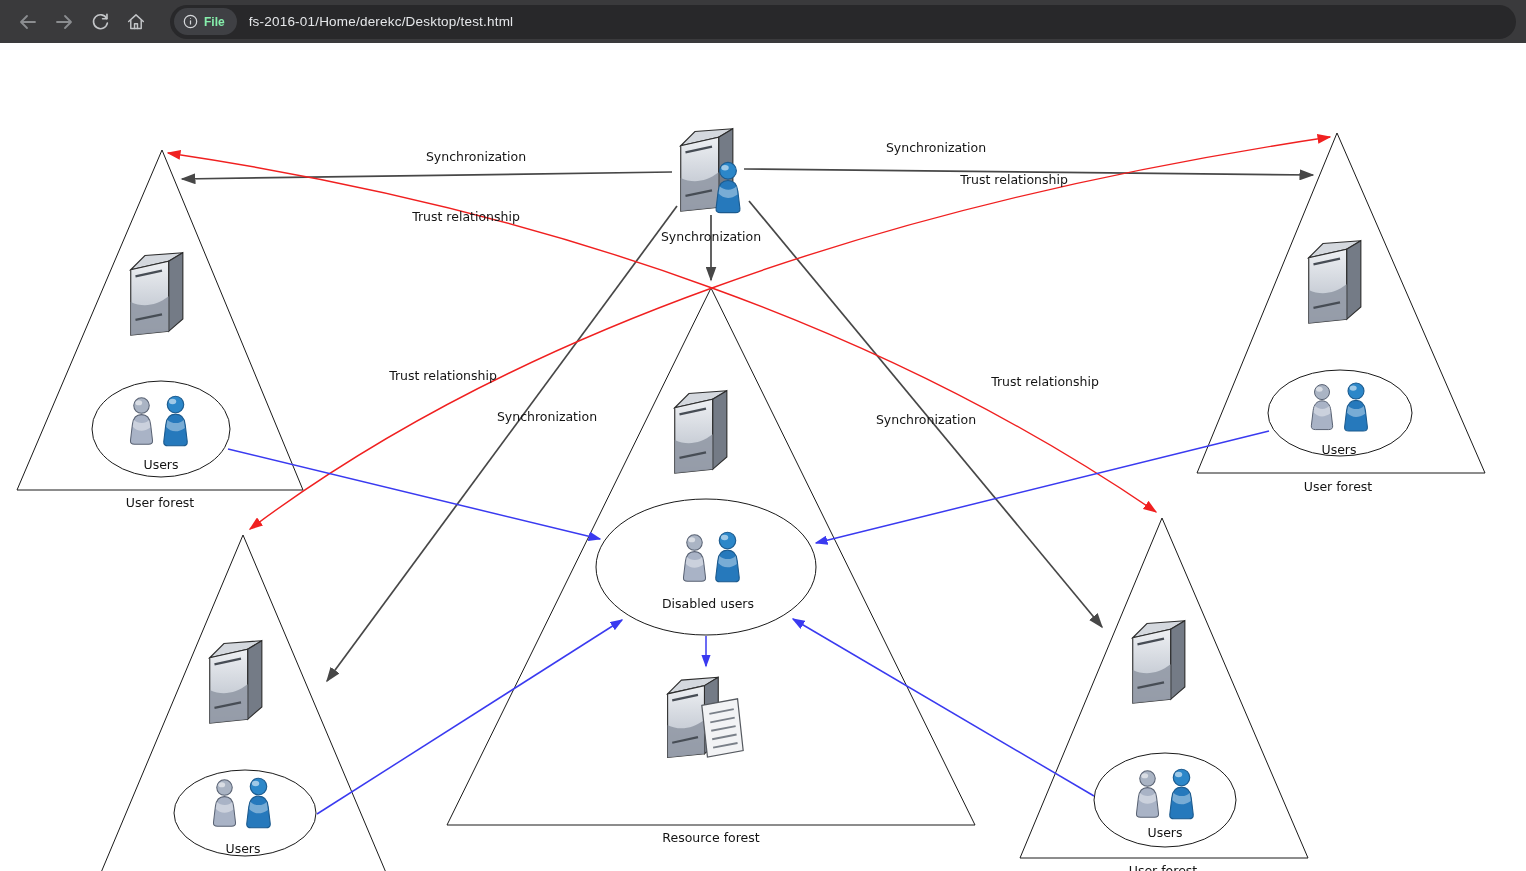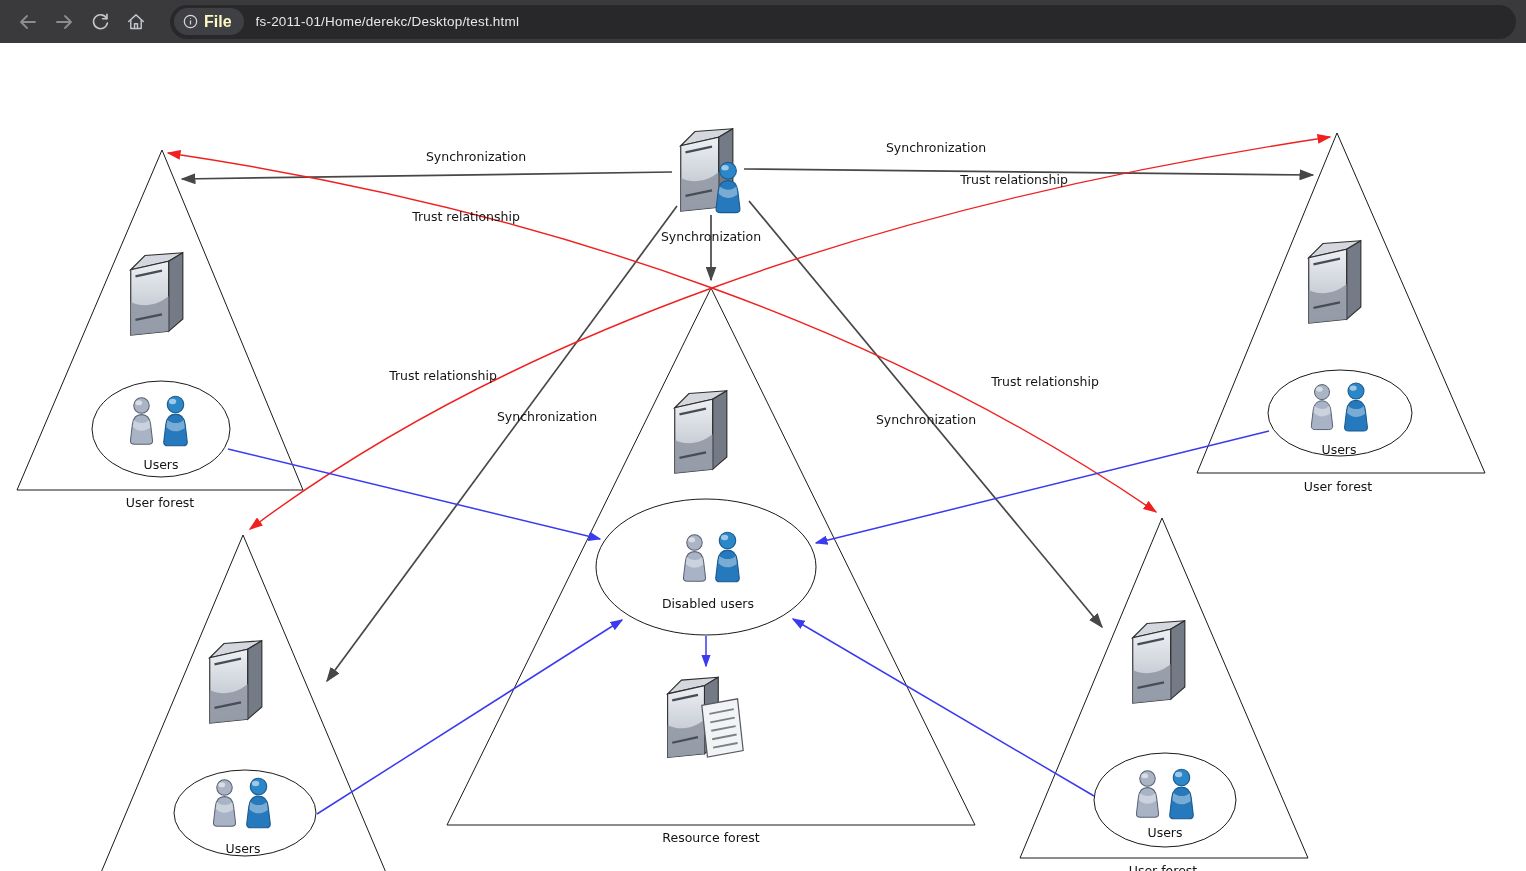--- a/index.html
+++ b/index.html
@@ -7,21 +7,21 @@
   
   .browser-bar{height:43px;background:#3a3a3c;display:flex;align-items:center;
     padding:0 10px 0 10px;box-sizing:border-box;}
   .nav-btn{width:34px;height:34px;background:none;border:none;padding:0;margin:0 1px;
     display:flex;align-items:center;justify-content:center;color:#c3c5c8;cursor:pointer;}
   .nav-btn.dim{color:#8b8d90;}
   .url-bar{flex:1;height:34px;background:#28282a;border-radius:17px;display:flex;
     align-items:center;margin-left:16px;padding:0 14px 0 4px;gap:12px;min-width:0;}
   .site-chip{height:27px;background:#3f4044;border-radius:14px;display:flex;align-items:center;
     padding:0 12px 0 9px;gap:6px;color:#d5d7da;flex:0 0 auto;}
-  .chip-label{font-weight:bold;font-size:16px;color:#fef9c3;}
+  .chip-label{font-weight:bold;font-size:12px;color:#86efac;}
   .url-text{color:#e5e7ea;font-size:13.5px;white-space:nowrap;overflow:hidden;
     text-overflow:ellipsis;letter-spacing:.2px;}
   
   .canvas{position:relative;width:1526px;height:726px;background:#fff;}
   .outline{fill:none;stroke:var(--c-outline,#1a1a1a);stroke-width:1;}
   .sync-line{stroke:var(--c-synchronization,#474747);stroke-width:1.7;fill:none;}
   .trust-line{stroke:var(--c-trust,#f02020);stroke-width:1.4;fill:none;}
   .prov-line{stroke:var(--c-provisioning,#3a3af0);stroke-width:1.5;fill:none;}
   .sync-fill{fill:var(--c-synchronization,#1c1c1c);}
   .trust-fill{fill:var(--c-trust,#f02020);}
@@ -59,21 +59,21 @@
   </button>
   <div class="url-bar">
     <div class="site-chip">
       <svg width="15" height="15" viewBox="0 0 16 16" fill="none" stroke="currentColor" stroke-width="1.3">
           <circle cx="8" cy="8" r="6.6"></circle>
           <path d="M8 7.2v3.4" stroke-linecap="round"></path>
           <circle cx="8" cy="4.8" r="0.55" fill="currentColor" stroke="none"></circle>
         </svg>
       <span class="chip-label">File</span>
     </div>
-    <span class="url-text">fs-2011-01/Home/derekc/Desktop/test.html</span>
+    <span class="url-text">fs-2016-01/Home/derekc/Desktop/test.html</span>
   </div>
 </div>
 
 <div class="canvas">
 <svg width="1526" height="828" viewBox="0 0 1526 828" style="position:absolute;left:0;top:0">
   <defs>
     <linearGradient id="gSrv" x1="0" y1="0" x2="0" y2="1">
       <stop offset="0" stop-color="#eef0f3"></stop>
           <stop offset="0.55" stop-color="#ccd1d9"></stop>
           <stop offset="1" stop-color="#b3bac4"></stop>

